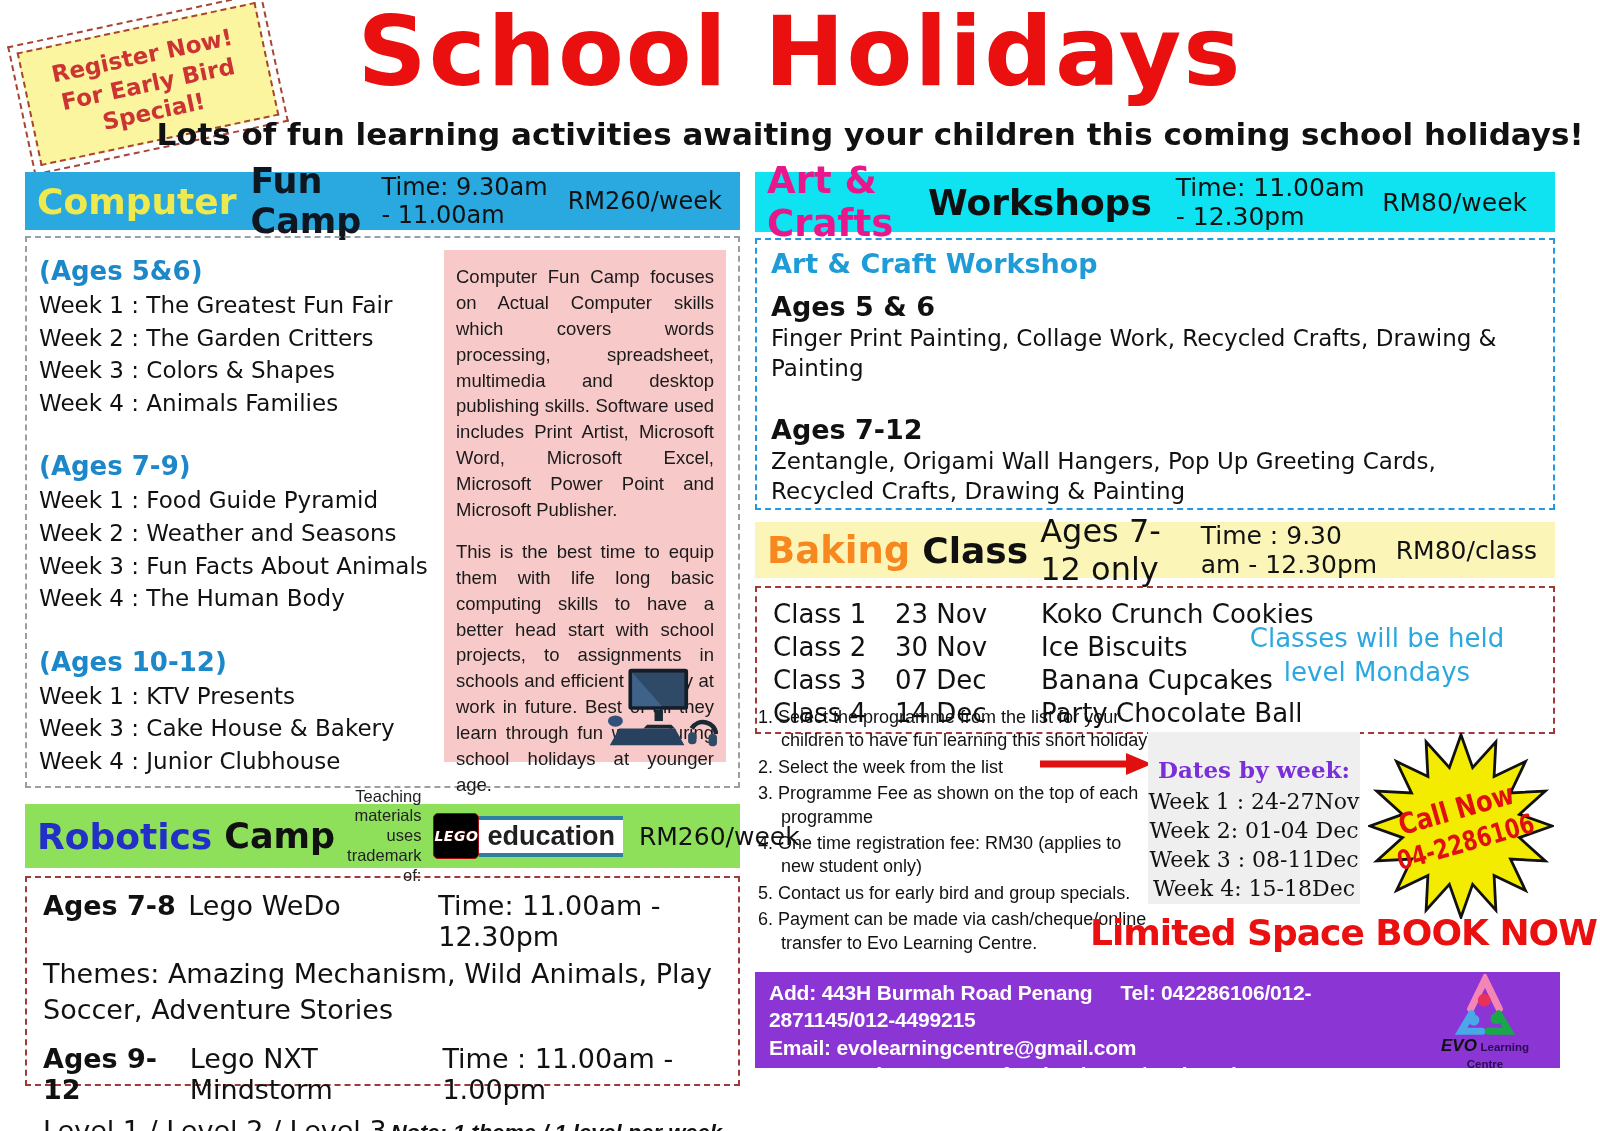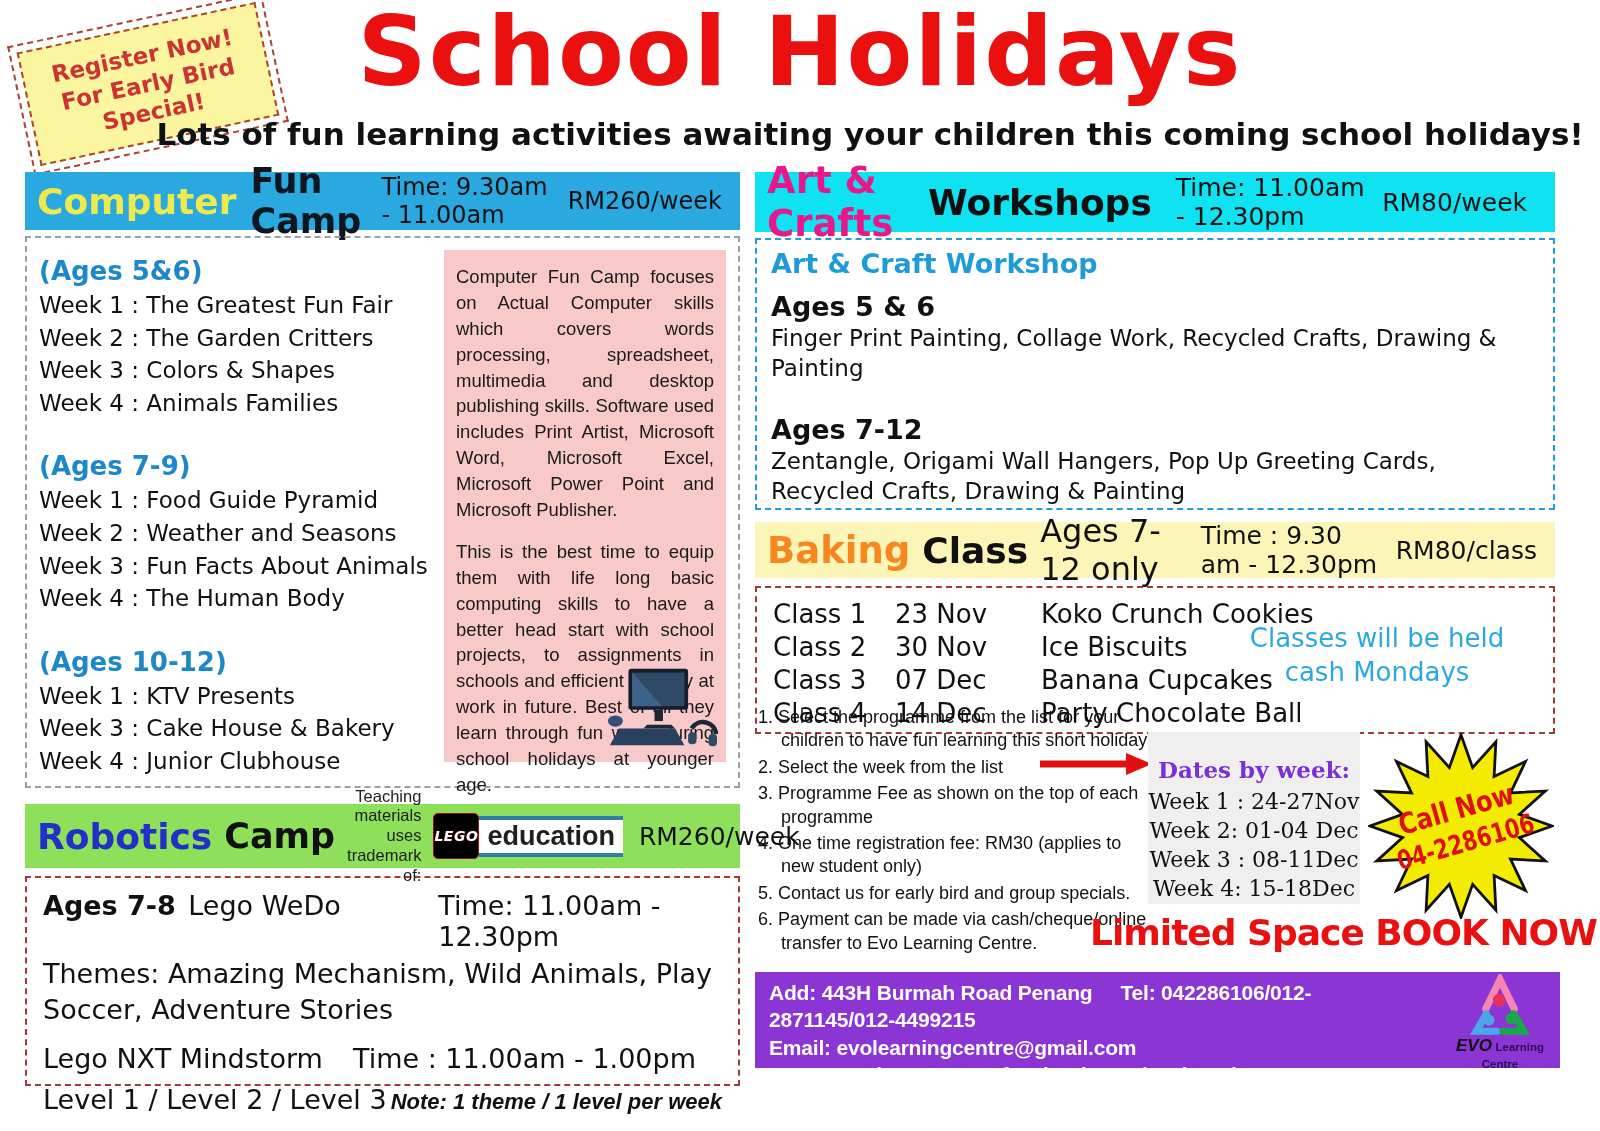--- a/index.html
+++ b/index.html
@@ -139,21 +139,21 @@
   }
 
   
   .footer {
     position:absolute; left:755px; top:972px; width:805px; height:96px;
     background:#8C35D5; color:#ffffff; font-family:"Liberation Sans",sans-serif; font-weight:bold;
     padding:7px 14px; box-sizing:border-box;
   }
   .footer-line { font-size:21px; line-height:1.3; width:calc(100% - 125px); letter-spacing:-0.2px; }
   .footer-line .gap-span { display:inline-block; width:28px; }
-  .evo-logo { position:absolute; right:1px; top:2px; width:118px; text-align:center; }
+  .evo-logo { position:absolute; right:16px; top:2px; width:118px; text-align:center; }
   .evo-label { font-size:13px; margin-top:-4px; }
   .evo-name { font-style:italic; font-weight:bold; color:#101010; font-size:17px; }
   .evo-suffix { color:#2A0A55; font-weight:bold; font-size:11.5px; }
 </style>
 </head>
 <body>
 
 <div class="page">
 
   <div class="early-banner">
@@ -225,20 +225,21 @@
     </div>
 
     <div class="robot-body">
       <div class="rb-row">
         <span class="rb-ages">Ages 7-8</span>
         <span class="rb-kit">Lego WeDo</span>
         <span class="rb-time">Time: 11.00am - 12.30pm</span>
       </div>
       <div class="rb-detail" style="font-size:27px;">Themes:  Amazing Mechanism, Wild Animals, Play Soccer, Adventure Stories</div>
       <div class="rb-row" style="margin-top:14px;">
+        <span class="rb-ages">Ages 9-12</span>
         <span class="rb-kit">Lego NXT Mindstorm</span>
         <span class="rb-time">Time : 11.00am - 1.00pm</span>
       </div>
       <div class="rb-last">
         <span style="font-size:27px;">Level 1 / Level 2 / Level 3</span>
         <span class="rb-note">Note: 1 theme / 1 level per week</span>
       </div>
     </div>
   </div>
 
@@ -283,21 +284,21 @@
         <span class="bk-date">07 Dec</span>
         <span class="bk-item">Banana Cupcakes</span>
       </div>
       <div class="bk-row">
         <span class="bk-no">Class 4</span>
         <span class="bk-date">14 Dec</span>
         <span class="bk-item">Party Chocolate Ball</span>
       </div>
       <div class="bk-note">
         <span>Classes will be held</span><br>
-        <span>cash Mondays</span>
+        <span>level Mondays</span>
       </div>
     </div>
   </div>
 
   <div class="instructions">
     <div class="instr-item">1. Select the programme  from the list for your children to have fun learning this short holiday!</div>
     <div class="instr-item">2. Select the week from the list</div>
     <div class="instr-item">3. Programme Fee as shown on the top of each programme</div>
     <div class="instr-item">4. One time registration fee: RM30 (applies to new student only)</div>
     <div class="instr-item">5. Contact us for early bird and group specials.</div>

